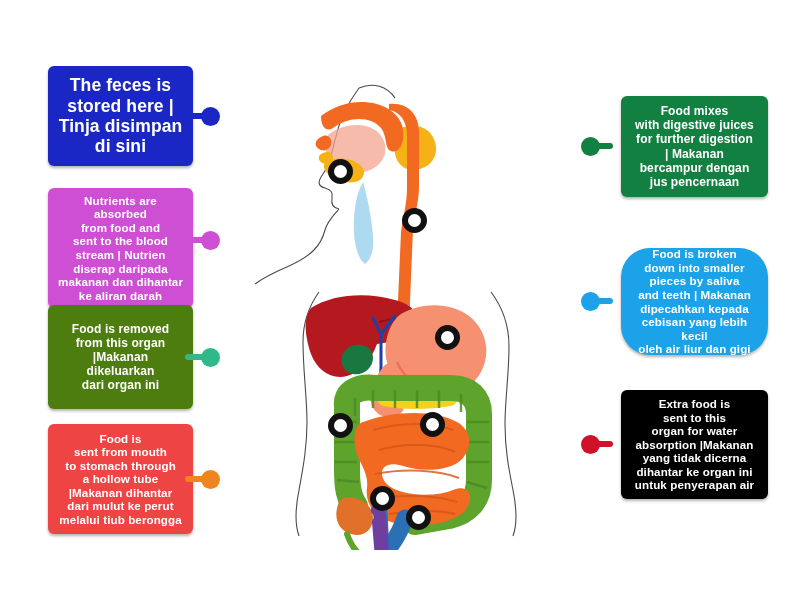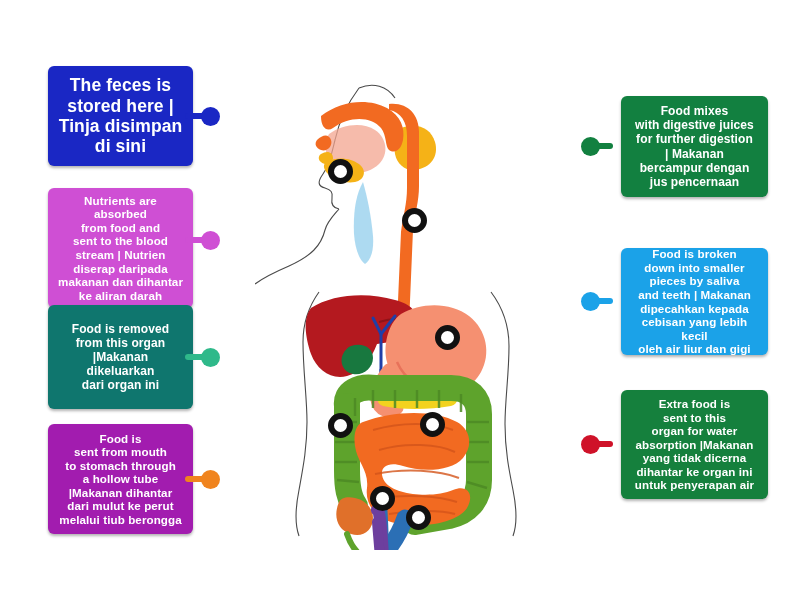--- a/index.html
+++ b/index.html
@@ -196,58 +196,58 @@
   <div class="card small" style="left: 40px; top: 188px; width: 145px; height: 120px; background: rgb(207, 79, 212);">Nutrients are absorbed
 from food and
 sent to the blood
 stream | Nutrien
 diserap daripada
 makanan dan dihantar
 ke aliran darah</div>
   <div class="conn" style="left: 185px; top: 237px; width: 20px; background: rgb(207, 79, 212);"></div>
   <div class="dot" style="left: 201px; top: 231px; background: rgb(207, 79, 212);"></div>
 
-  <div class="card mid" style="left: 40px; top: 305px; width: 145px; height: 104px; background: #0f766e;">Food is removed
+  <div class="card mid" style="left: 40px; top: 305px; width: 145px; height: 104px; background: #4d7c0f;">Food is removed
 from this organ
 |Makanan
 dikeluarkan
 dari organ ini</div>
   <div class="conn" style="left: 185px; top: 354px; width: 20px; background: rgb(47, 185, 138);"></div>
   <div class="dot" style="left: 201px; top: 348px; background: rgb(47, 185, 138);"></div>
 
-  <div class="card small" style="left: 40px; top: 424px; width: 145px; height: 110px; background: #a21caf;">Food is
+  <div class="card small" style="left: 40px; top: 424px; width: 145px; height: 110px; background: #ef4444;">Food is
 sent from mouth
 to stomach through
 a hollow tube
 |Makanan dihantar
 dari mulut ke perut
 melalui tiub berongga</div>
   <div class="conn" style="left: 185px; top: 476px; width: 20px; background: rgb(240, 132, 30);"></div>
   <div class="dot" style="left: 201px; top: 470px; background: rgb(240, 132, 30);"></div>
 
   <div class="card mid" style="left: 613px; top: 96px; width: 147px; height: 101px; background: rgb(18, 128, 64);">Food mixes
 with digestive juices
 for further digestion
 | Makanan
 bercampur dengan
 jus pencernaan</div>
   <div class="conn" style="left: 593px; top: 143px; width: 20px; background: rgb(18, 128, 64);"></div>
   <div class="dot" style="left: 581px; top: 137px; background: rgb(18, 128, 64);"></div>
 
-  <div class="card small" style="left: 613px; top: 248px; width: 147px; height: 107px; background: rgb(27, 162, 232);">Food is broken
+  <div class="card small" style="left: 613px; top: 248px; width: 147px; height: 107px; background: rgb(27, 162, 232); border-radius: 29px;">Food is broken
 down into smaller
 pieces by saliva
 and teeth | Makanan
 dipecahkan kepada
 cebisan yang lebih kecil
 oleh air liur dan gigi</div>
   <div class="conn" style="left: 593px; top: 298px; width: 20px; background: rgb(27, 162, 232);"></div>
   <div class="dot" style="left: 581px; top: 292px; background: rgb(27, 162, 232);"></div>
 
-  <div class="card small" style="left: 613px; top: 390px; width: 147px; height: 109px; background: #15803d;">Extra food is
+  <div class="card small" style="left: 613px; top: 390px; width: 147px; height: 109px; background: #000000;">Extra food is
 sent to this
 organ for water
 absorption |Makanan
 yang tidak dicerna
 dihantar ke organ ini
 untuk penyerapan air</div>
   <div class="conn" style="left: 593px; top: 441px; width: 20px; background: rgb(207, 18, 41);"></div>
   <div class="dot" style="left: 581px; top: 435px; background: rgb(207, 18, 41);"></div>
 
   <div class="marker" style="left: 327.5px; top: 158.5px; border-color: rgb(17, 17, 17); background: rgb(255, 255, 255);"></div>

